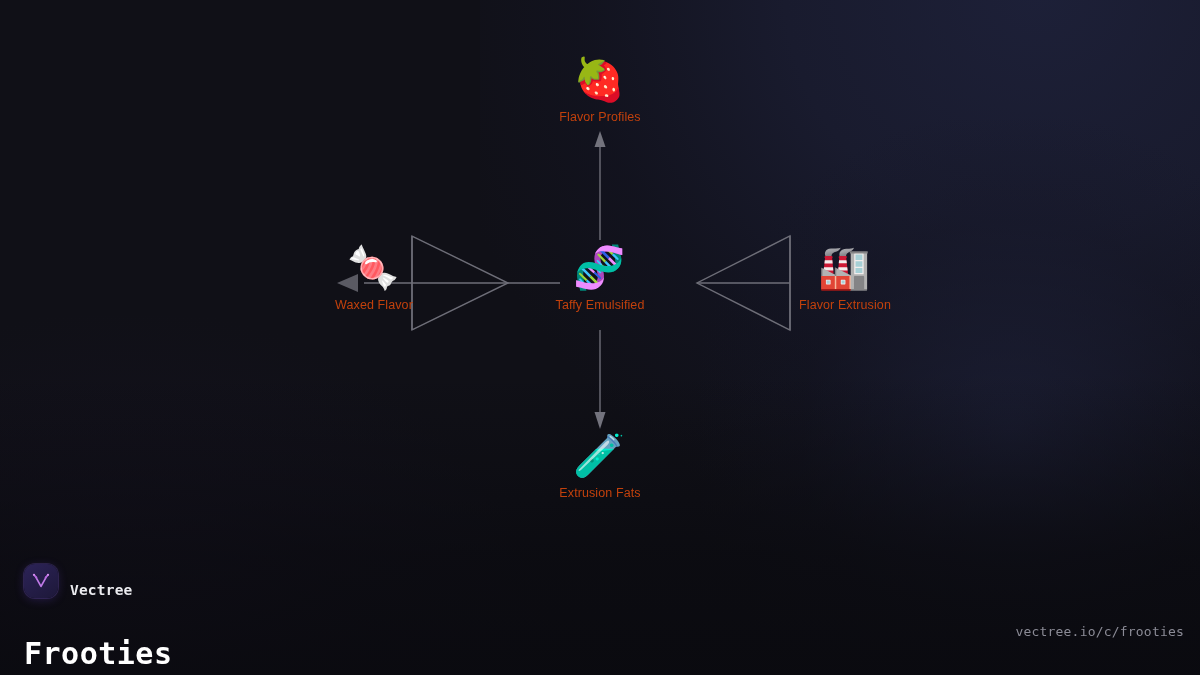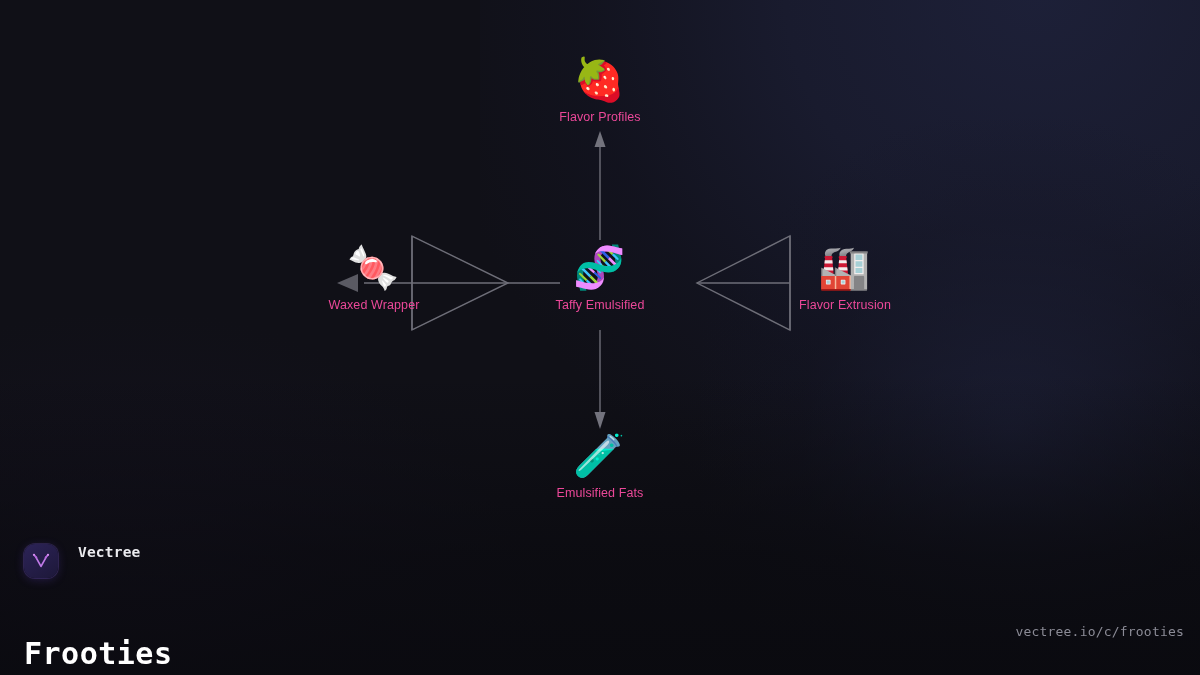--- a/index.html
+++ b/index.html
@@ -61,33 +61,33 @@
     display:block;
     font-family:"DejaVu Sans", sans-serif;
     user-select:none;
   }
   .node-label {
     display:block;
     margin-top:4px;
     font-family:"Liberation Sans", sans-serif;
     font-size:12.5px;
     line-height:15px;
-    color:#ec4899;
+    color:#c2410c;
     letter-spacing:0.1px;
     white-space:nowrap;
     text-align:center;
   }
 
   
   #brand-row {
     position:absolute;
-    left:24px; top:544px;
+    left:24px; top:564px;
     display:flex;
-    align-items:flex-start;
-    gap:20px;
+    align-items:flex-end;
+    gap:12px;
   }
   #brand-logo {
     width:34px; height:34px;
     border-radius:11px;
     background:linear-gradient(145deg,#2c2357 0%,#241d47 55%,#1d1839 100%);
     box-shadow:0 0 0 1px rgba(130,100,220,0.22), 0 2px 10px rgba(90,60,180,0.3);
     display:flex; align-items:center; justify-content:center;
   }
   #brand-name {
     font-family:"DejaVu Sans Mono","Liberation Mono",monospace;
@@ -151,36 +151,36 @@
     </g>
   </svg>
 
   <div class="node" style="left:600px; top:54px;">
     <span class="node-emoji">🍓</span>
     <span class="node-label">Flavor Profiles</span>
   </div>
 
   <div class="node" style="left:374px; top:242px;">
     <span class="node-emoji">🍬</span>
-    <span class="node-label">Waxed Wrapper</span>
+    <span class="node-label">Waxed Flavor</span>
   </div>
 
   <div class="node" style="left:600px; top:242px;">
     <span class="node-emoji">🧬</span>
     <span class="node-label">Taffy Emulsified</span>
   </div>
 
   <div class="node" style="left:845px; top:242px;">
     <span class="node-emoji">🏭</span>
     <span class="node-label">Flavor Extrusion</span>
   </div>
 
   <div class="node" style="left:600px; top:430px;">
     <span class="node-emoji">🧪</span>
-    <span class="node-label">Emulsified Fats</span>
+    <span class="node-label">Extrusion Fats</span>
   </div>
 
   <div id="brand-row">
     <div id="brand-logo">
       <svg width="22" height="22" viewBox="0 0 22 22" xmlns="http://www.w3.org/2000/svg">
         <path d="M5.4 6.4 L11 16.4 L16.6 6.4" fill="none" stroke="#c07ae8" stroke-width="1.7" stroke-linecap="round" stroke-linejoin="round"></path>
         <path d="M4.0 5.0 L6.6 7.6 M18.0 5.0 L15.4 7.6" stroke="#b968e0" stroke-width="1.5" stroke-linecap="round"></path>
         <circle cx="4.0" cy="4.8" r="1.15" fill="#d48ef0"></circle>
         <circle cx="18.0" cy="4.8" r="1.15" fill="#d48ef0"></circle>
       </svg>

